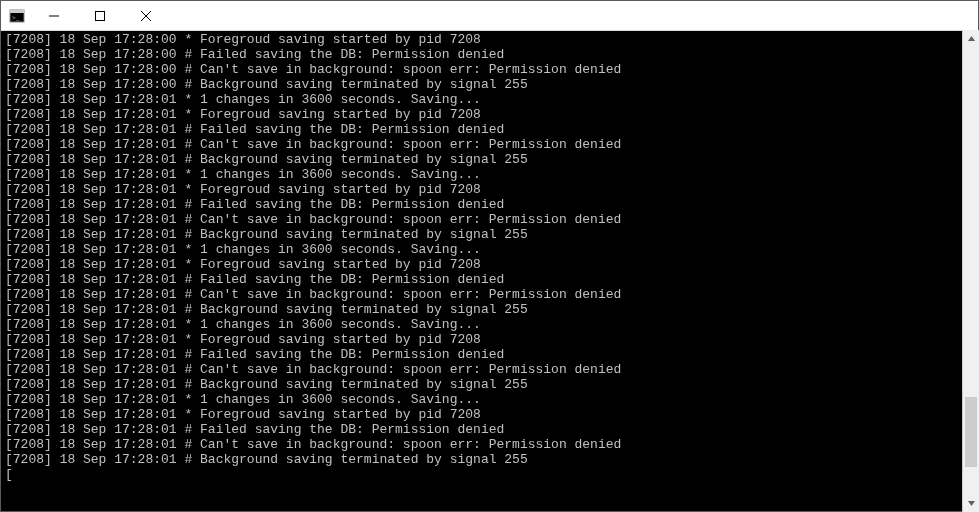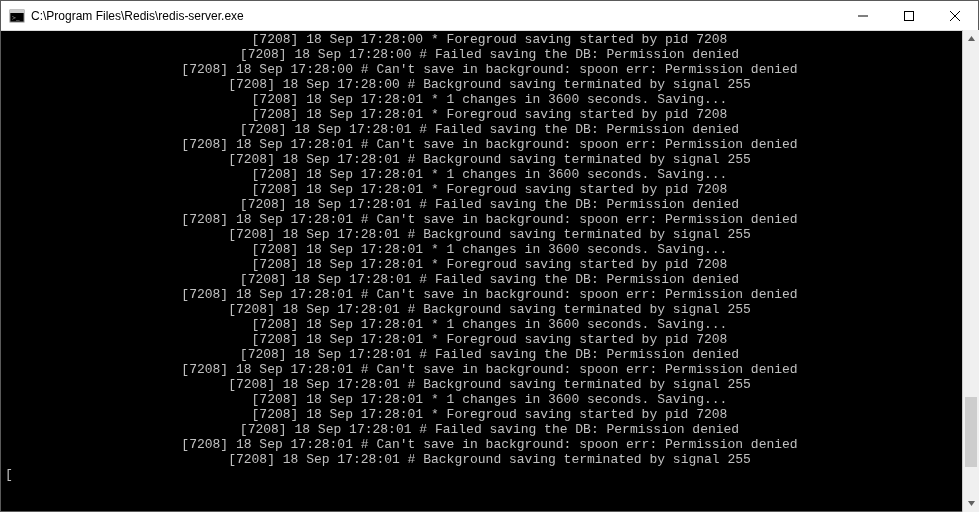--- a/index.html
+++ b/index.html
@@ -5,40 +5,39 @@
   * { margin: 0; padding: 0; box-sizing: border-box; }
   html, body { width: 979px; height: 512px; font-family: 'Segoe UI', Tahoma, sans-serif; overflow: hidden; background: #fff; }
   .window { width: 979px; height: 512px; border: 1px solid #5a5a5a; display: flex; flex-direction: column; background: #fff; }
   .titlebar { height: 30px; background: #fff; display: flex; align-items: center; border-bottom: 1px solid #dcdcdc; user-select: none; }
   .titlebar .app-icon { width: 16px; height: 16px; margin: 0 6px 0 8px; display: flex; align-items: center; justify-content: center; }
   .titlebar .title { font-size: 12px; color: #000; flex: 1; white-space: nowrap; overflow: hidden; }
   .win-controls { display: flex; height: 100%; }
   .win-btn { width: 46px; height: 100%; display: flex; align-items: center; justify-content: center; cursor: default; }
   .win-btn svg { display: block; }
   .console { flex: 1; background: #000; color: #c0c0c0; font-family: Consolas, 'Courier New', monospace; font-size: 13px; line-height: 15px; padding: 1px 4px; overflow: hidden; position: relative; white-space: pre; }
-  .console .line { white-space: pre; text-align: center; }
+  .console .line { white-space: pre; }
   .console .last-line { white-space: pre; }
   .scrollbar { position: absolute; right: 0; top: 30px; bottom: 0; width: 17px; background: #f0f0f0; border-left: 1px solid #cdcdcd; display: flex; flex-direction: column; }
   .sb-btn { height: 17px; background: #f0f0f0; display: flex; align-items: center; justify-content: center; cursor: default; }
   .sb-track { flex: 1; position: relative; background: #f0f0f0; }
   .sb-thumb { position: absolute; left: 2px; right: 2px; top: 350px; height: 70px; background: #cdcdcd; }
 </style>
 </head>
 <body>
 
 <div class="window">
   <div class="titlebar">
     <span class="app-icon">
       <svg width="16" height="16" viewBox="0 0 16 16">
         <rect x="1" y="2" width="14" height="12" fill="#000" stroke="#888" stroke-width="1"></rect>
         <rect x="1" y="2" width="14" height="3" fill="#ccc"></rect>
         <text x="3" y="12" font-size="7" fill="#c0c0c0" font-family="Consolas">&gt;_</text>
       </svg>
     </span>
-    <span class="title">C:\Program Files\Redis\redis-server.exe</span>
     <div class="win-controls">
       <div class="win-btn" title="minimize">
         <svg width="10" height="10" viewBox="0 0 10 10">
             <line x1="0" y1="5" x2="10" y2="5" stroke="#000" stroke-width="1"></line>
           </svg>
       </div>
       <div class="win-btn" title="maximize">
         <svg width="10" height="10" viewBox="0 0 10 10">
             <rect x="0.5" y="0.5" width="9" height="9" fill="none" stroke="#000" stroke-width="1"></rect>
           </svg>

